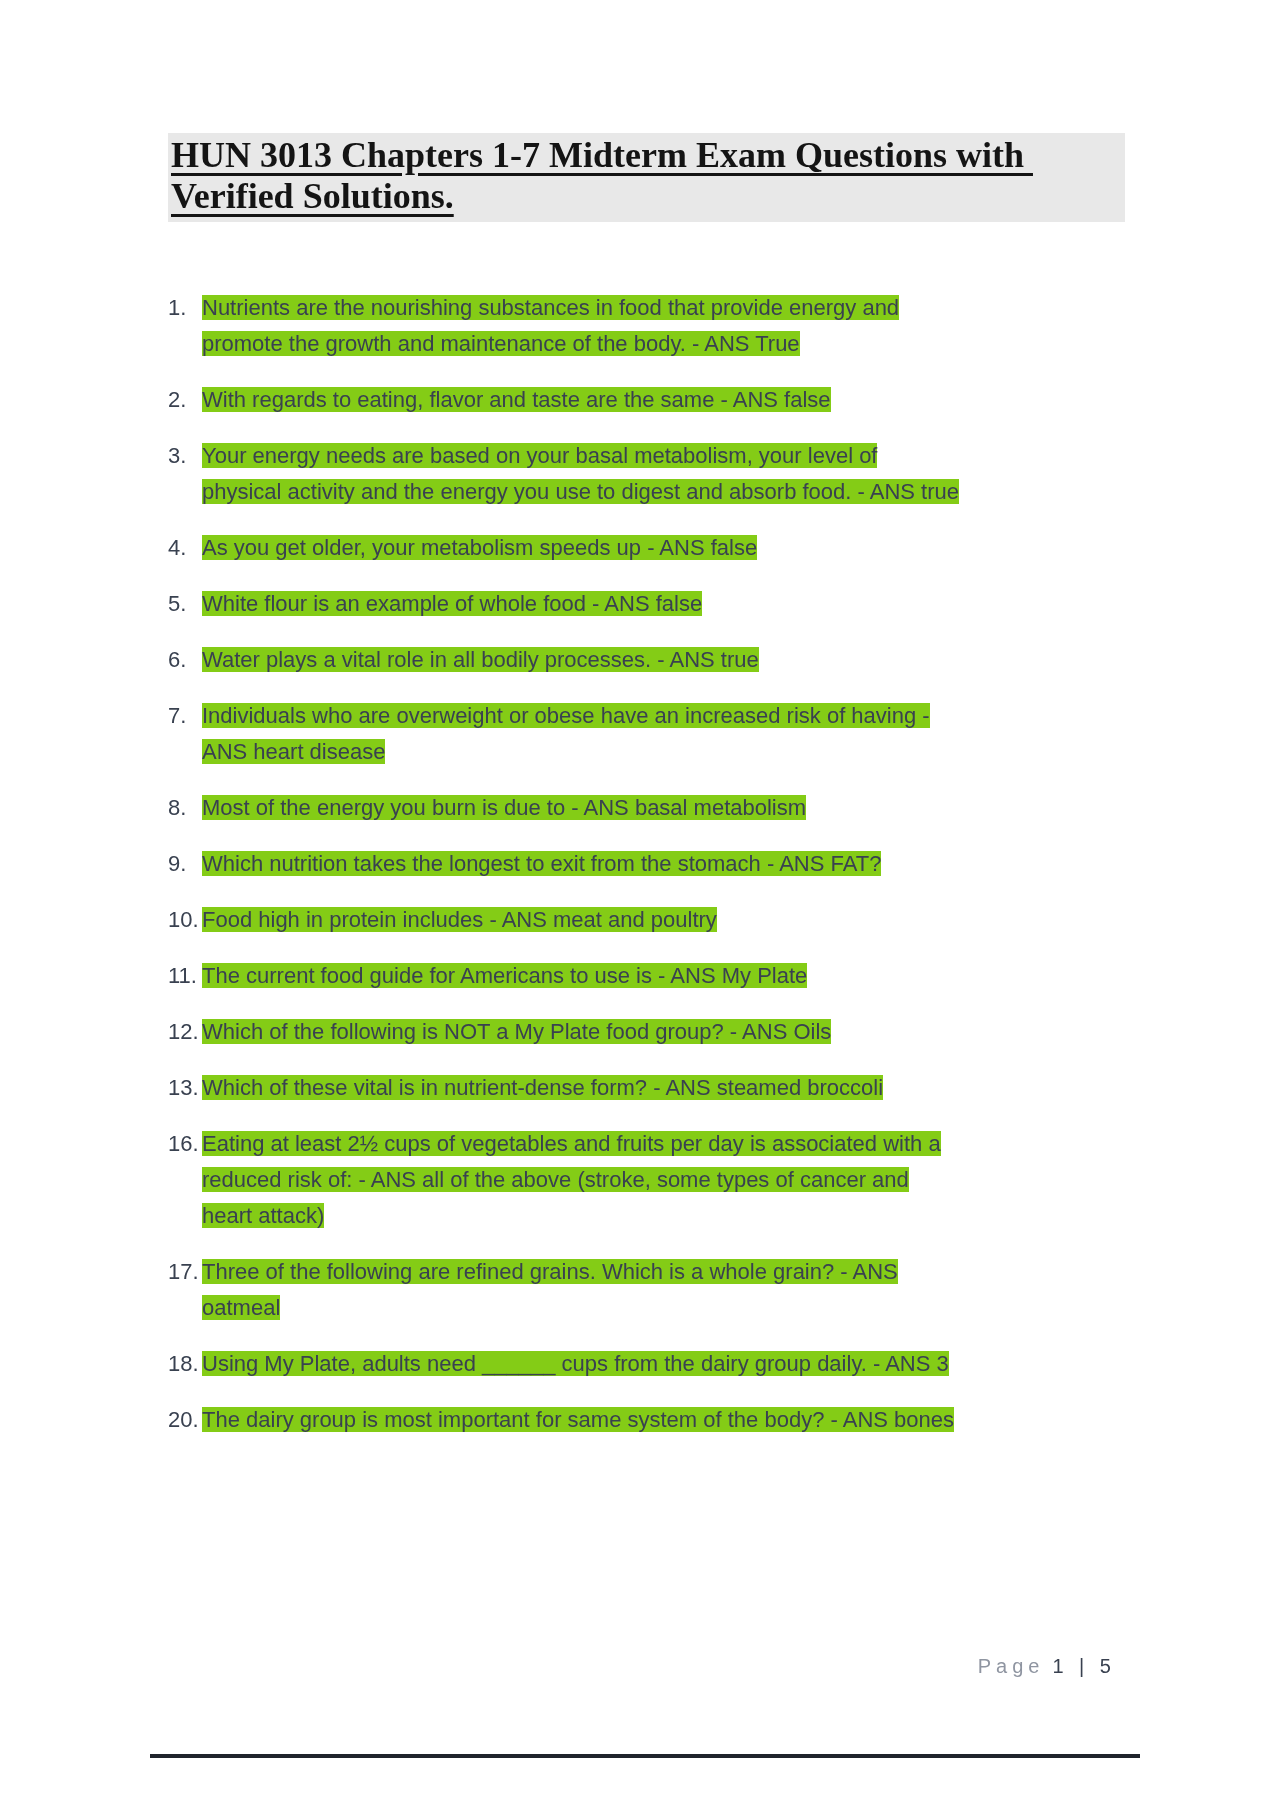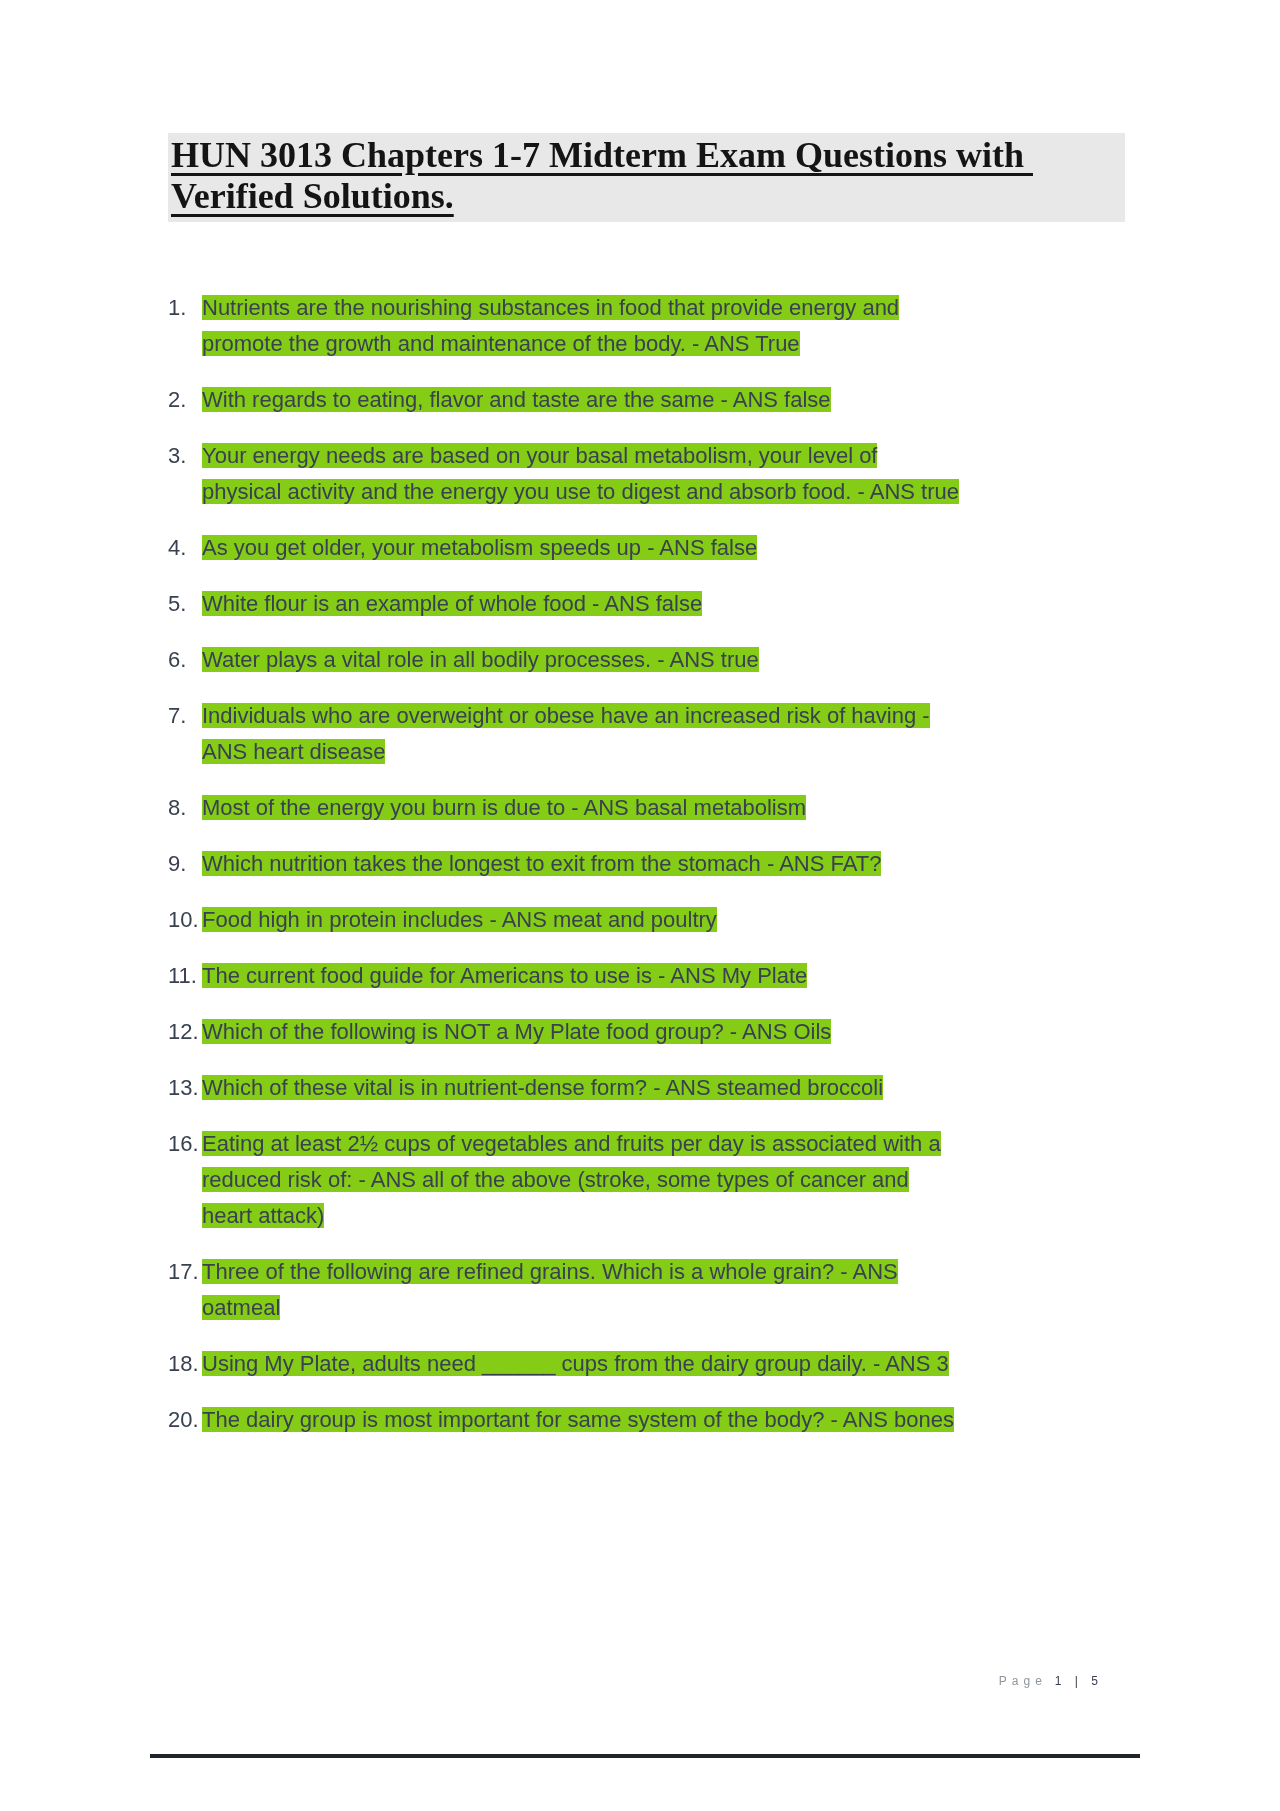--- a/index.html
+++ b/index.html
@@ -50,25 +50,24 @@
     top: 0;
     color: #394150;
   }
   ol.questions .hl {
     background: #84cc16;
     white-space: pre-wrap;
   }
   .footer {
     position: absolute;
     top: 1655px;
-    right: 177px;
-    font-size: 12px;
+    right: 164px;
+    font-size: 20px;
     letter-spacing: 5px;
     white-space: nowrap;
-    margin-top: 19px;
   }
   .f-label { color: #8f95a1; }
   .f-value { color: #394150; margin-left: 8px; }
   .bottom-rule {
     position: absolute;
     top: 1754px;
     left: 150px;
     width: 990px;
     height: 4px;
     background: #20242c;

